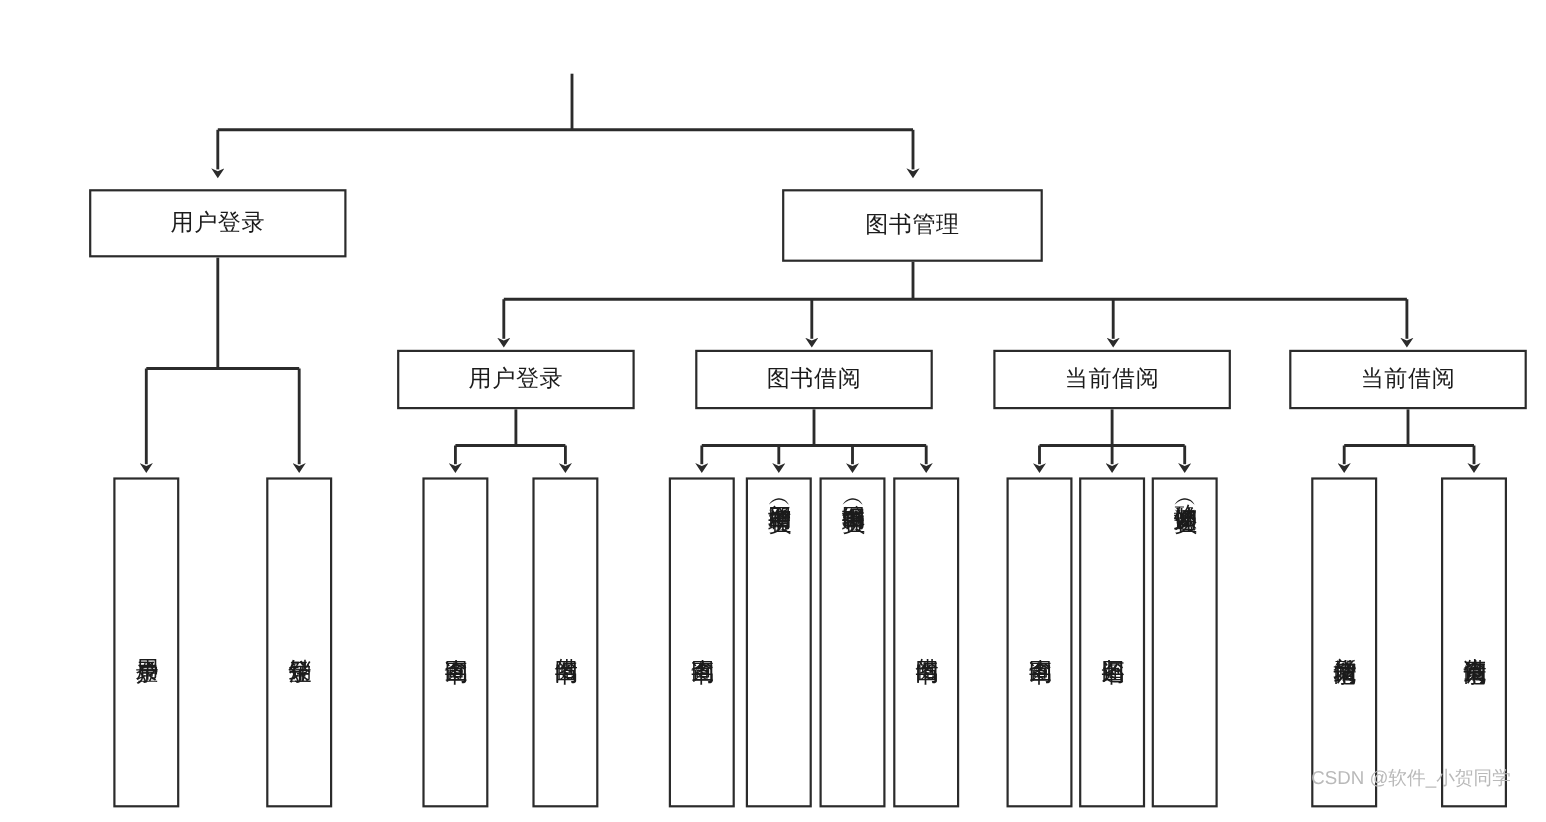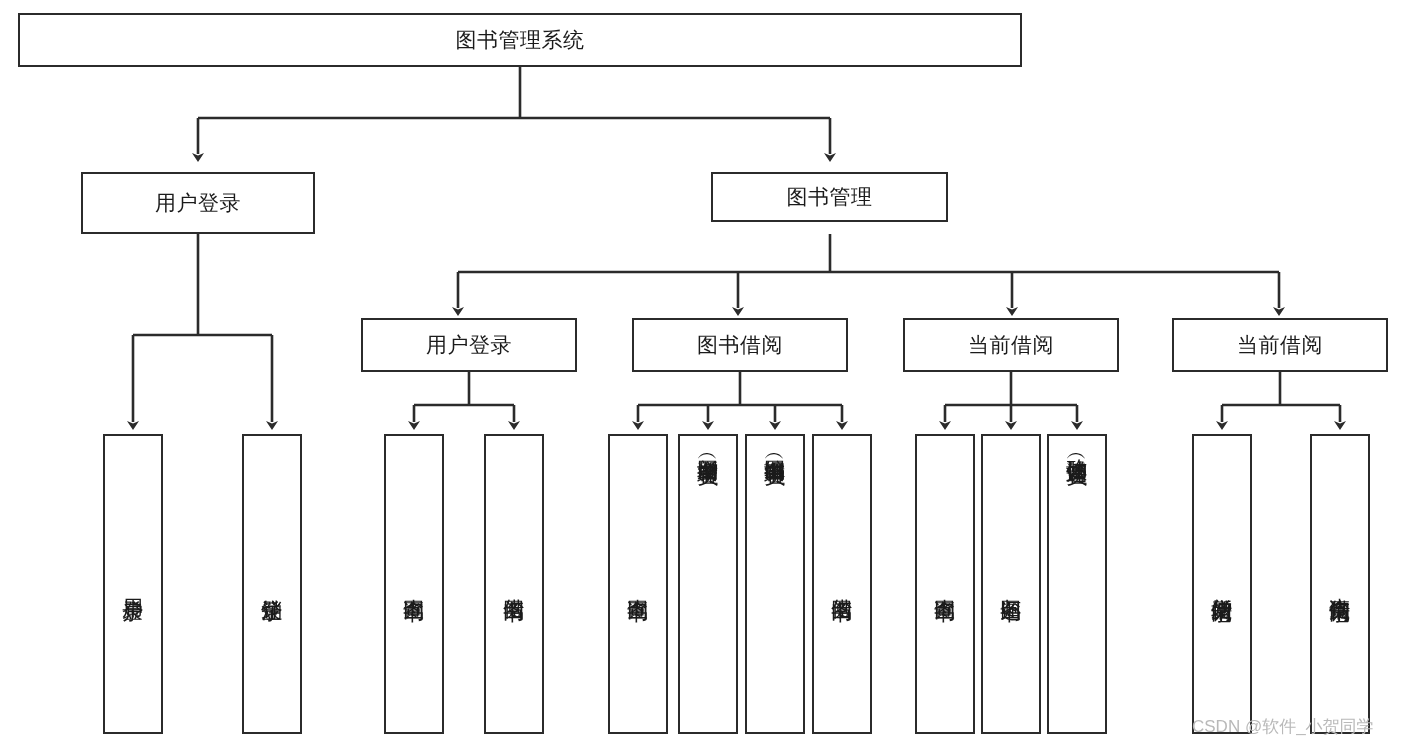--- a/index.html
+++ b/index.html
@@ -116,28 +116,25 @@
       <path d="M1011,405 L1011,422" marker-end="url(#arrow)"></path>
       <path d="M1077,405 L1077,422" marker-end="url(#arrow)"></path>
 
       <path d="M1280,372 L1280,405"></path>
       <path d="M1222,405 L1340,405"></path>
       <path d="M1222,405 L1222,422" marker-end="url(#arrow)"></path>
       <path d="M1340,405 L1340,422" marker-end="url(#arrow)"></path>
     </g>
   </svg>
 
-  <div class="node horiz" style="left:18px; top:13px; width:1004px; height:54px;">
-    <span class="label">图书管理系统</span>
-  </div>
 
   <div class="node horiz" style="left:81px; top:172px; width:234px; height:62px;">
     <span class="label">用户登录</span>
   </div>
-  <div class="node horiz" style="left:711px; top:172px; width:237px; height:50px;">
+  <div class="node horiz" style="left:711px; top:172px; width:237px; height:66px;">
     <span class="label">图书管理</span>
   </div>
 
   <div class="node horiz" style="left:361px; top:318px; width:216px; height:54px;">
     <span class="label">用户登录</span>
   </div>
   <div class="node horiz" style="left:632px; top:318px; width:216px; height:54px;">
     <span class="label">图书借阅</span>
   </div>
   <div class="node horiz" style="left:903px; top:318px; width:216px; height:54px;">
@@ -184,15 +181,15 @@
     <span class="label">确认归还（管理员）</span>
   </div>
 
   <div class="node vert mid" style="left:1192px; top:434px; width:60px; height:300px;">
     <span class="label">新增借阅记录</span>
   </div>
   <div class="node vert mid" style="left:1310px; top:434px; width:60px; height:300px;">
     <span class="label">查询借阅记录</span>
   </div>
 
-  <div class="watermark" style="left:1192px; top:715px;">CSDN @软件_小贺同学</div>
+  <div class="watermark" style="left:1192px; top:696px;">CSDN @软件_小贺同学</div>
 
 </div>
 
 </body></html>

